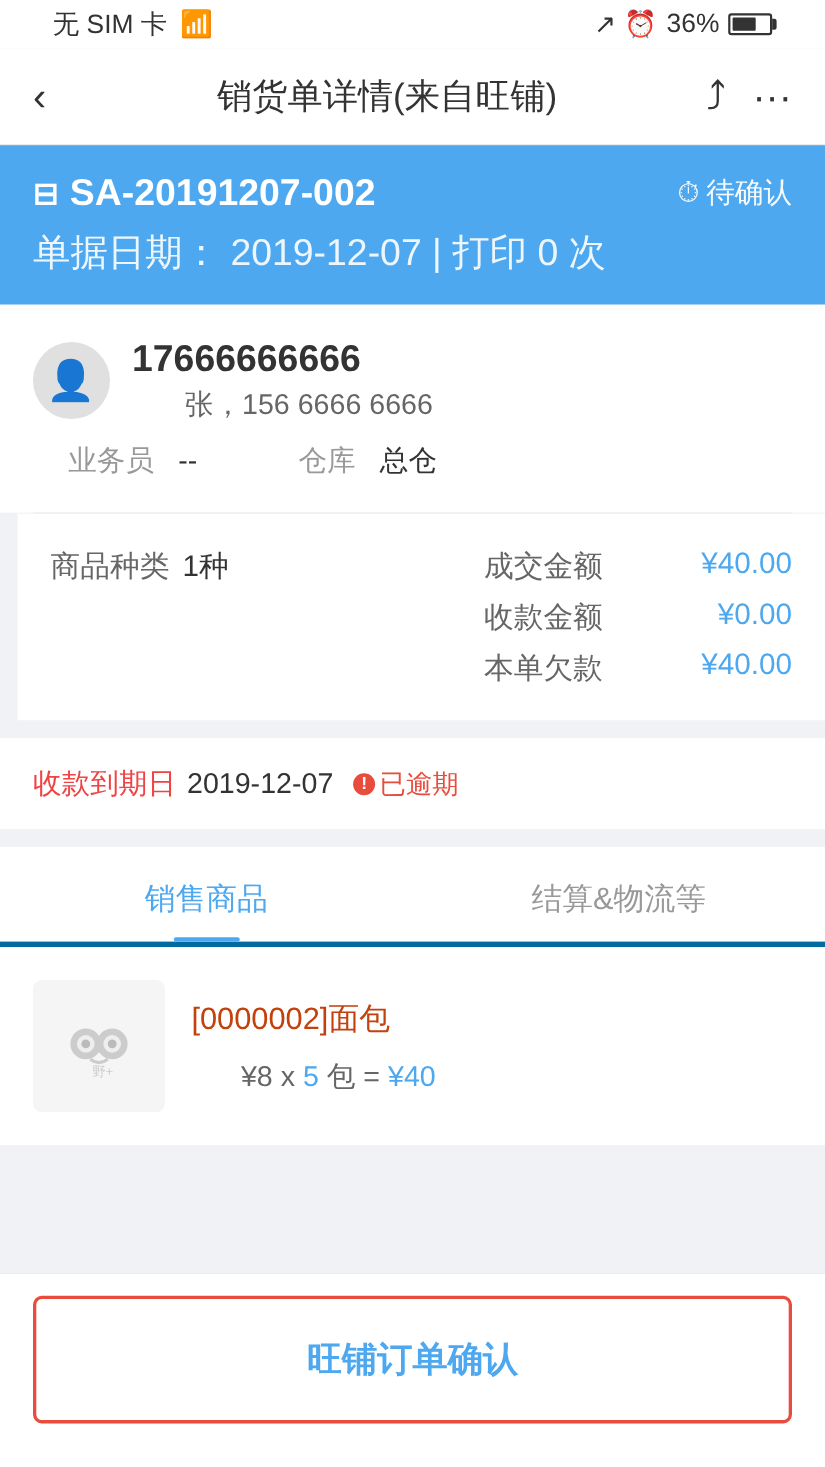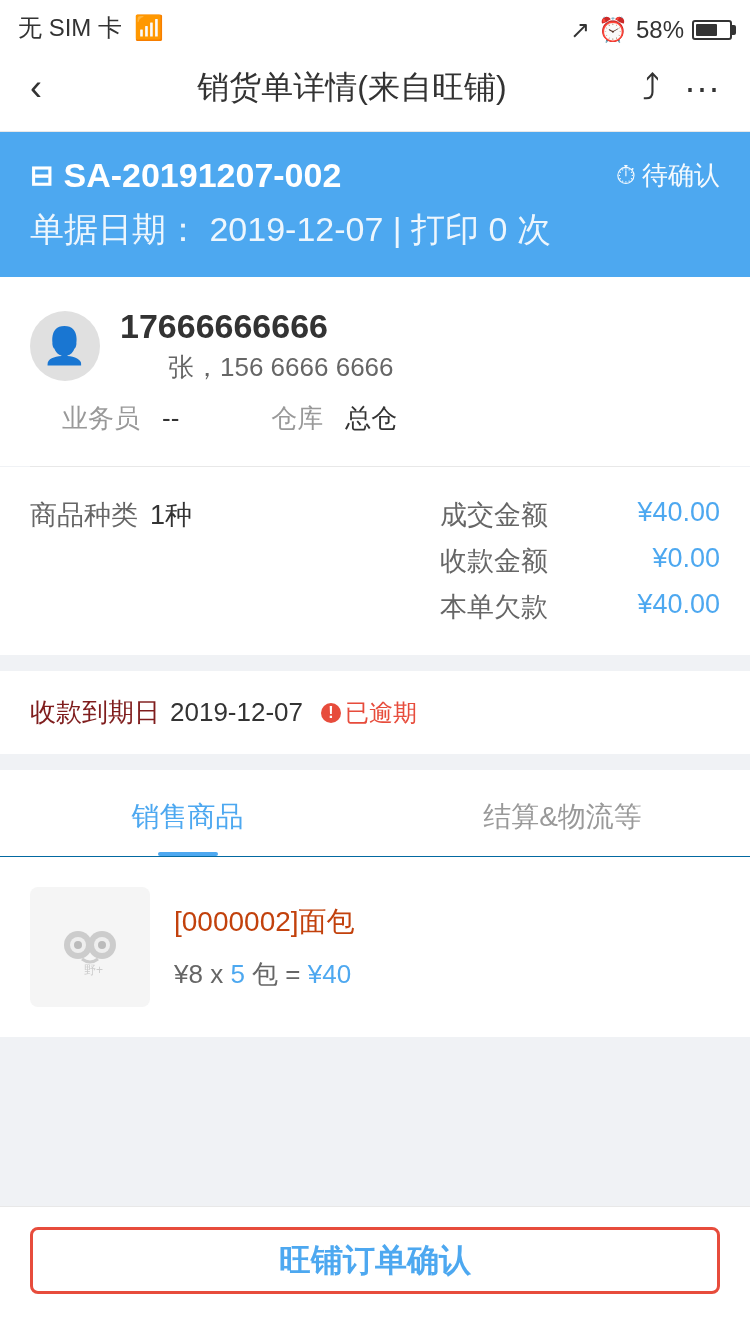--- a/index.html
+++ b/index.html
@@ -12,23 +12,23 @@
       font-size: 28px;
       color: #333;
       position: relative;
     }
 
     
     .status-bar {
       height: 44px;
       background: #fff;
       display: flex;
-      align-items: flex-end;
+      align-items: center;
       justify-content: space-between;
-      padding: 0 18px;
+      padding: 0 48px;
       font-size: 24px;
       font-weight: 500;
     }
     .status-left { display: flex; align-items: center; gap: 12px; }
     .status-center { font-size: 28px; font-weight: 600; }
     .status-right { display: flex; align-items: center; gap: 8px; font-size: 24px; }
     .battery-bar {
       width: 40px; height: 20px;
       border: 2px solid #333;
       border-radius: 3px;
@@ -177,20 +177,21 @@
     .thin-divider {
       height: 1px;
       background: #e8e8e8;
       margin: 0 30px;
     }
 
     
     .summary-card {
       background: #fff;
       padding: 30px;
+      margin-left: 16px;
     }
     .summary-row {
       display: flex;
       justify-content: space-between;
       align-items: flex-start;
     }
     .summary-left {
       display: flex;
       align-items: center;
       gap: 12px;
@@ -217,21 +218,21 @@
     
     .overdue-card {
       background: #fff;
       padding: 24px 30px;
       display: flex;
       align-items: center;
       gap: 10px;
       font-size: 26px;
       color: #666;
     }
-    .overdue-label { color: #7f1d1d; }
+    .overdue-label { color: #ef4444; }
     .overdue-date { color: #333; }
     .overdue-badge {
       background: transparent;
       color: #e74c3c;
       font-size: 24px;
       display: flex;
       align-items: center;
       gap: 4px;
       margin-left: 8px;
     }
@@ -246,21 +247,21 @@
       color: #fff;
       font-size: 16px;
       font-weight: 700;
       flex-shrink: 0;
     }
 
     
     .tabs-bar {
       background: #fff;
       display: flex;
-      border-bottom: 1px solid #0369a1;
+      border-bottom: 5px solid #0369a1;
     }
     .tab-item {
       flex: 1;
       text-align: center;
       padding: 28px 0 20px;
       font-size: 28px;
       color: #999;
       cursor: pointer;
       position: relative;
     }
@@ -304,20 +305,21 @@
     .product-info { flex: 1; }
     .product-name {
       font-size: 28px;
       color: #c2410c;
       margin-bottom: 16px;
       font-weight: 500;
     }
     .product-price {
       font-size: 26px;
       color: #666;
+      margin-left: 45px;
     }
     .price-highlight { color: #4da8f0; }
     .price-qty { color: #4da8f0; }
 
     
     .content-area {
       background: #f0f2f5;
       min-height: 200px;
     }
 
@@ -325,21 +327,21 @@
     .bottom-bar {
       position: fixed;
       bottom: 0;
       width: 750px;
       background: #fff;
       padding: 20px 30px 40px;
       border-top: 1px solid #e8e8e8;
     }
     .confirm-btn {
       width: 100%;
-      height: 67px;
+      height: 116px;
       border: 3px solid #e74c3c;
       border-radius: 8px;
       background: #fff;
       color: #4da8f0;
       font-size: 32px;
       font-weight: 600;
       cursor: pointer;
       display: flex;
       align-items: center;
       justify-content: center;
@@ -354,21 +356,21 @@
 <body>
 
 <div class="status-bar">
   <div class="status-left">
     <span>无 SIM 卡</span>
     <span>📶</span>
   </div>
   <div class="status-right">
     <span>↗</span>
     <span>⏰</span>
-    <span>58%</span>
+    <span>36%</span>
     <div class="battery-bar">
       <div class="battery-fill"></div>
     </div>
   </div>
 </div>
 
 <div class="nav-bar">
   <span class="nav-back">‹</span>
   <span class="nav-title">销货单详情(来自旺铺)</span>
   <div class="nav-actions">

